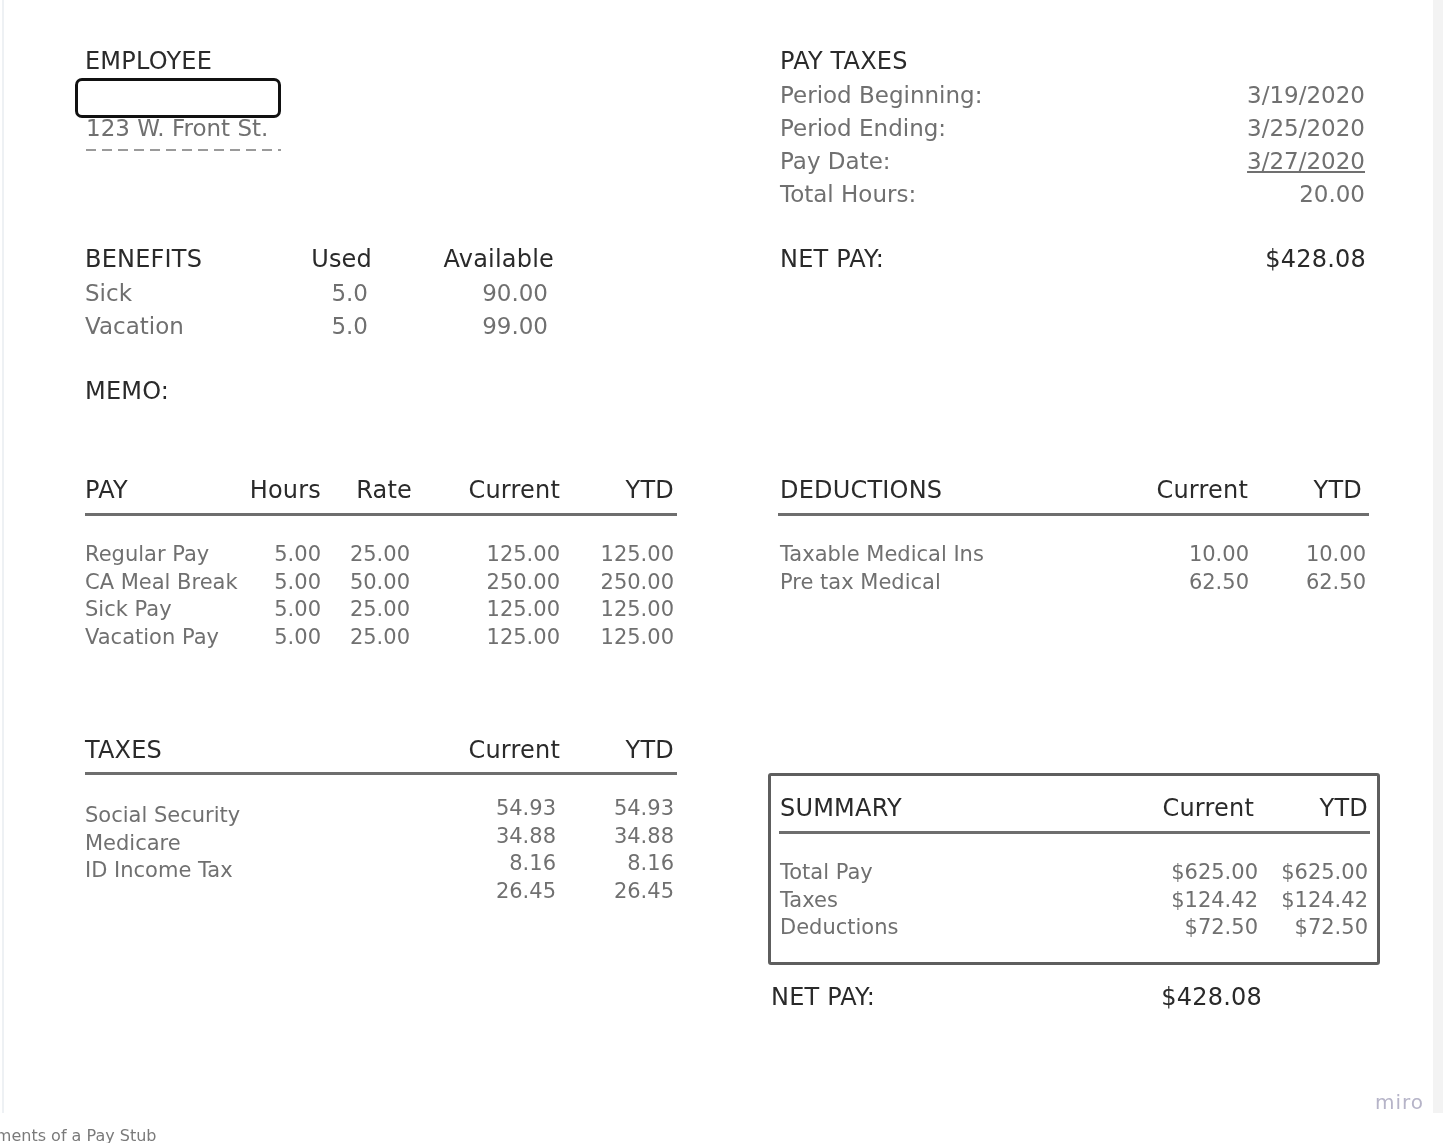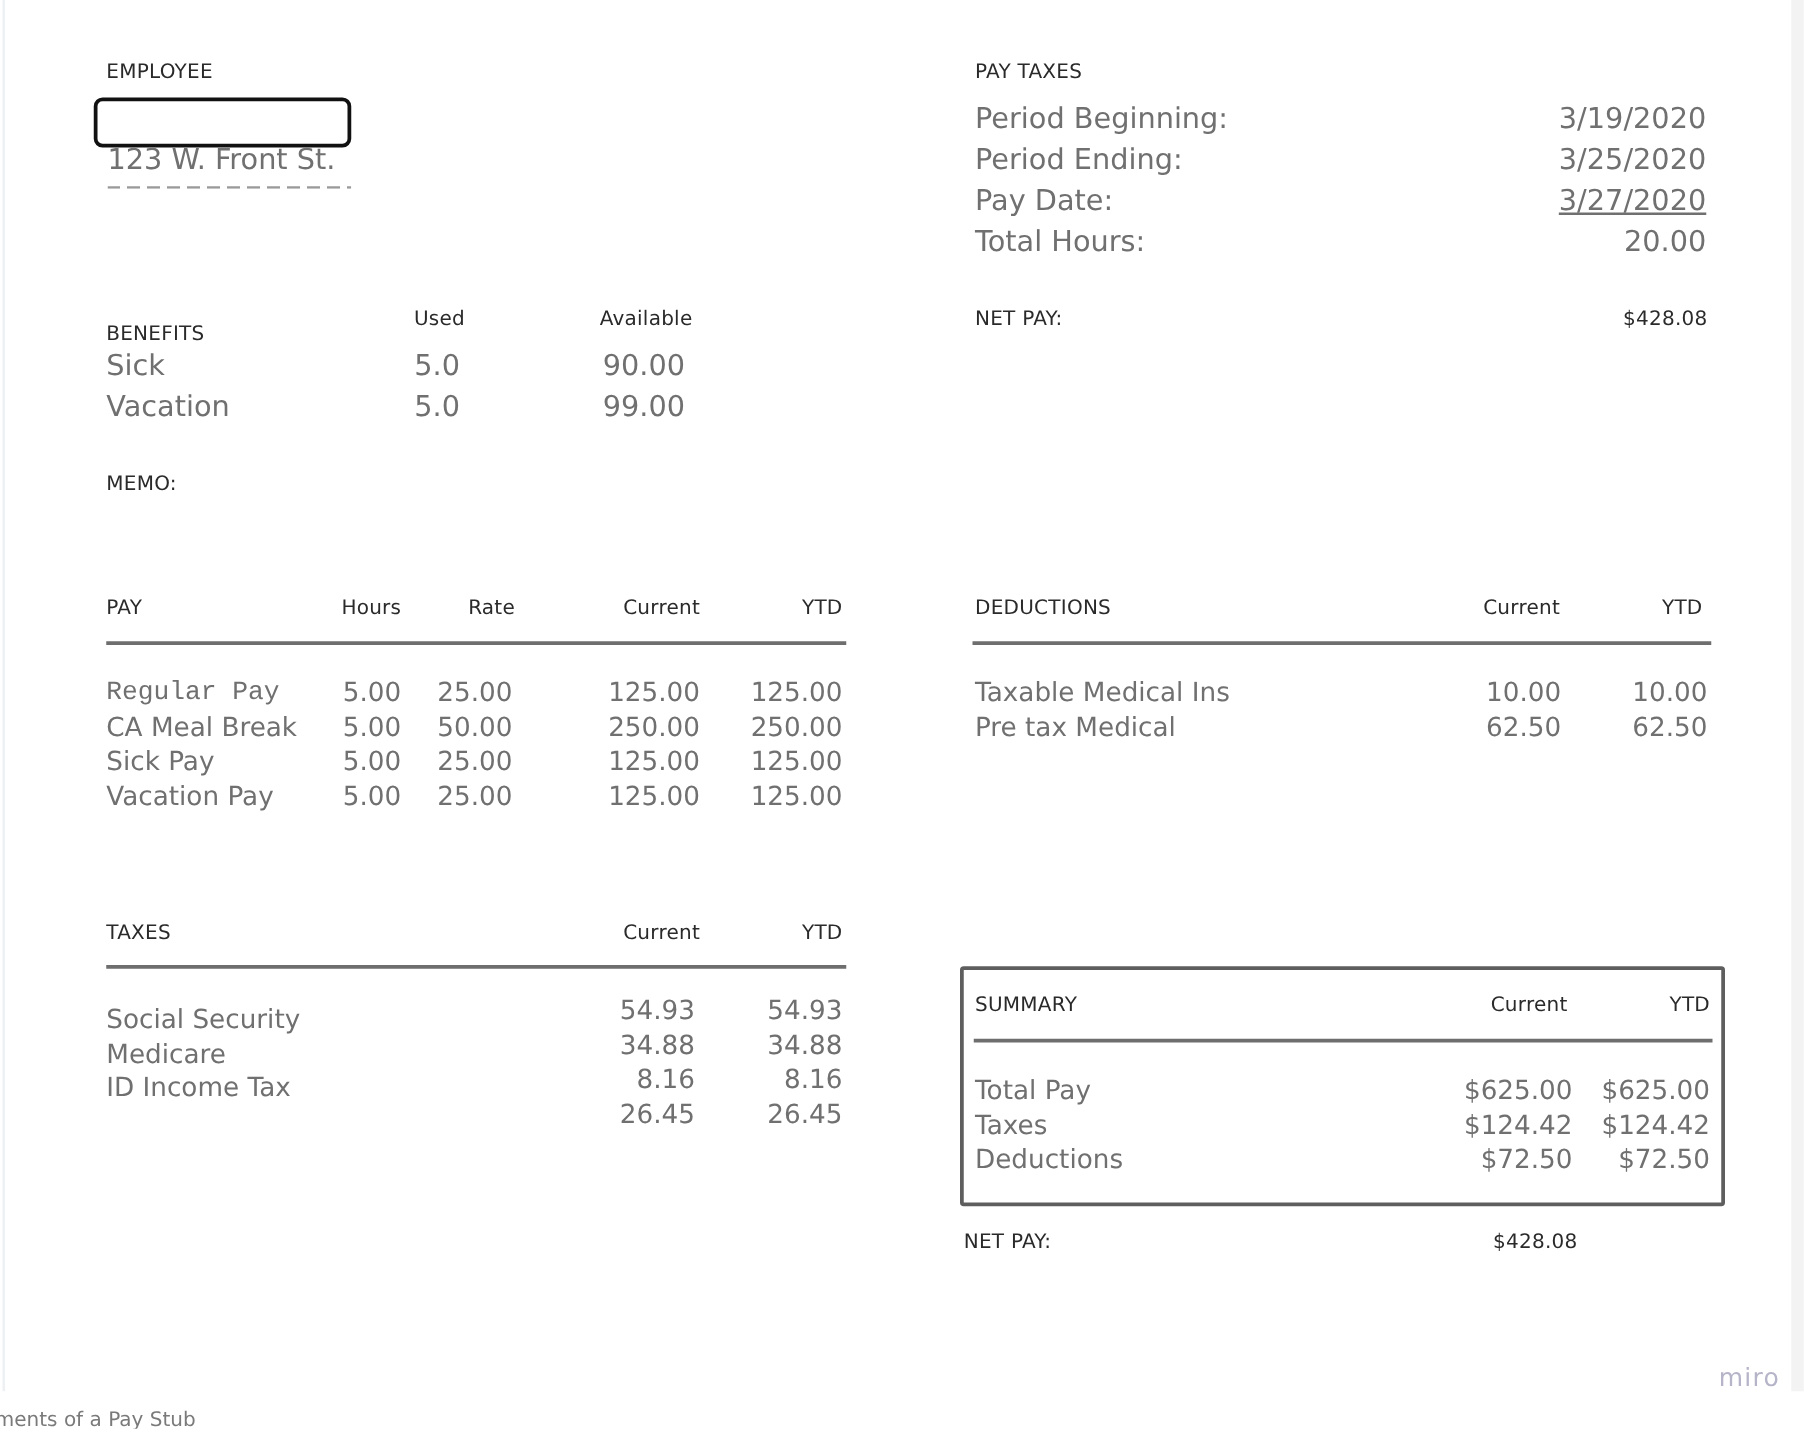--- a/index.html
+++ b/index.html
@@ -22,21 +22,21 @@
       width: 1441px;
       height: 1113px;
       background: #ffffff;
       border-left: 2px solid #eef1f4;
       border-right: 10px solid #f3f3f3;
       box-sizing: border-box;
     }
     .abs { position: absolute; }
     .h {
       color: #2a2a2a;
-      font-size: 16px;
+      font-size: 24px;
       font-weight: normal;
       letter-spacing: 0.2px;
       white-space: nowrap;
     }
     .t {
       color: #707070;
       font-size: 23px;
       white-space: nowrap;
       line-height: 33px;
     }
@@ -131,21 +131,21 @@
     <span class="t abs r" style="right:0;text-decoration:underline;">3/27/2020</span>
   </div>
   <div style="position:relative; height:33px;">
     <span class="t abs" style="left:0;">Total Hours:</span>
     <span class="t abs r" style="right:0;">20.00</span>
   </div>
 </div>
 <div class="abs h" style="left:780px; top:245px;">NET PAY:</div>
 <div class="abs h r" style="left:1166px; width:200px; top:245px;">$428.08</div>
 
-<div class="abs h" style="left:85px; top:245px;margin-top:12px;">BENEFITS</div>
+<div class="abs h" style="left:85px; top:245px;">BENEFITS</div>
 <div class="abs h r" style="left:272px; width:100px; top:245px;">Used</div>
 <div class="abs h r" style="left:404px; width:150px; top:245px;">Available</div>
 
 <div class="abs t" style="left:85px; top:277px;">Sick</div>
 <div class="abs t r" style="left:268px; width:100px; top:277px;">5.0</div>
 <div class="abs t r" style="left:398px; width:150px; top:277px;">90.00</div>
 
 <div class="abs t" style="left:85px; top:310px;">Vacation</div>
 <div class="abs t r" style="left:268px; width:100px; top:310px;">5.0</div>
 <div class="abs t r" style="left:398px; width:150px; top:310px;">99.00</div>
@@ -154,21 +154,21 @@
 
 <div class="abs h" style="left:85px; top:476px;">PAY</div>
 <div class="abs h r" style="left:200px; width:121px; top:476px;">Hours</div>
 <div class="abs h r" style="left:312px; width:100px; top:476px;">Rate</div>
 <div class="abs h r" style="left:420px; width:140px; top:476px;">Current</div>
 <div class="abs h r" style="left:574px; width:100px; top:476px;">YTD</div>
 <div class="rule" style="left:85px; top:513px; width:592px;"></div>
 
 <div class="abs" style="left:85px; top:541px; width:592px;">
   <div style="position:relative; height:27.5px;">
-    <span class="td abs" style="left:0;font-family:Liberation Mono, monospace;">Regular Pay</span>
+    <span class="td abs" style="left:0;">Regular Pay</span>
     <span class="td abs r" style="left:136px; width:100px;">5.00</span>
     <span class="td abs r" style="left:225px; width:100px;">25.00</span>
     <span class="td abs r" style="left:375px; width:100px;">125.00</span>
     <span class="td abs r" style="left:489px; width:100px;">125.00</span>
   </div>
   <div style="position:relative; height:27.5px;">
     <span class="td abs" style="left:0;">CA Meal Break</span>
     <span class="td abs r" style="left:136px; width:100px;">5.00</span>
     <span class="td abs r" style="left:225px; width:100px;">50.00</span>
     <span class="td abs r" style="left:375px; width:100px;">250.00</span>

